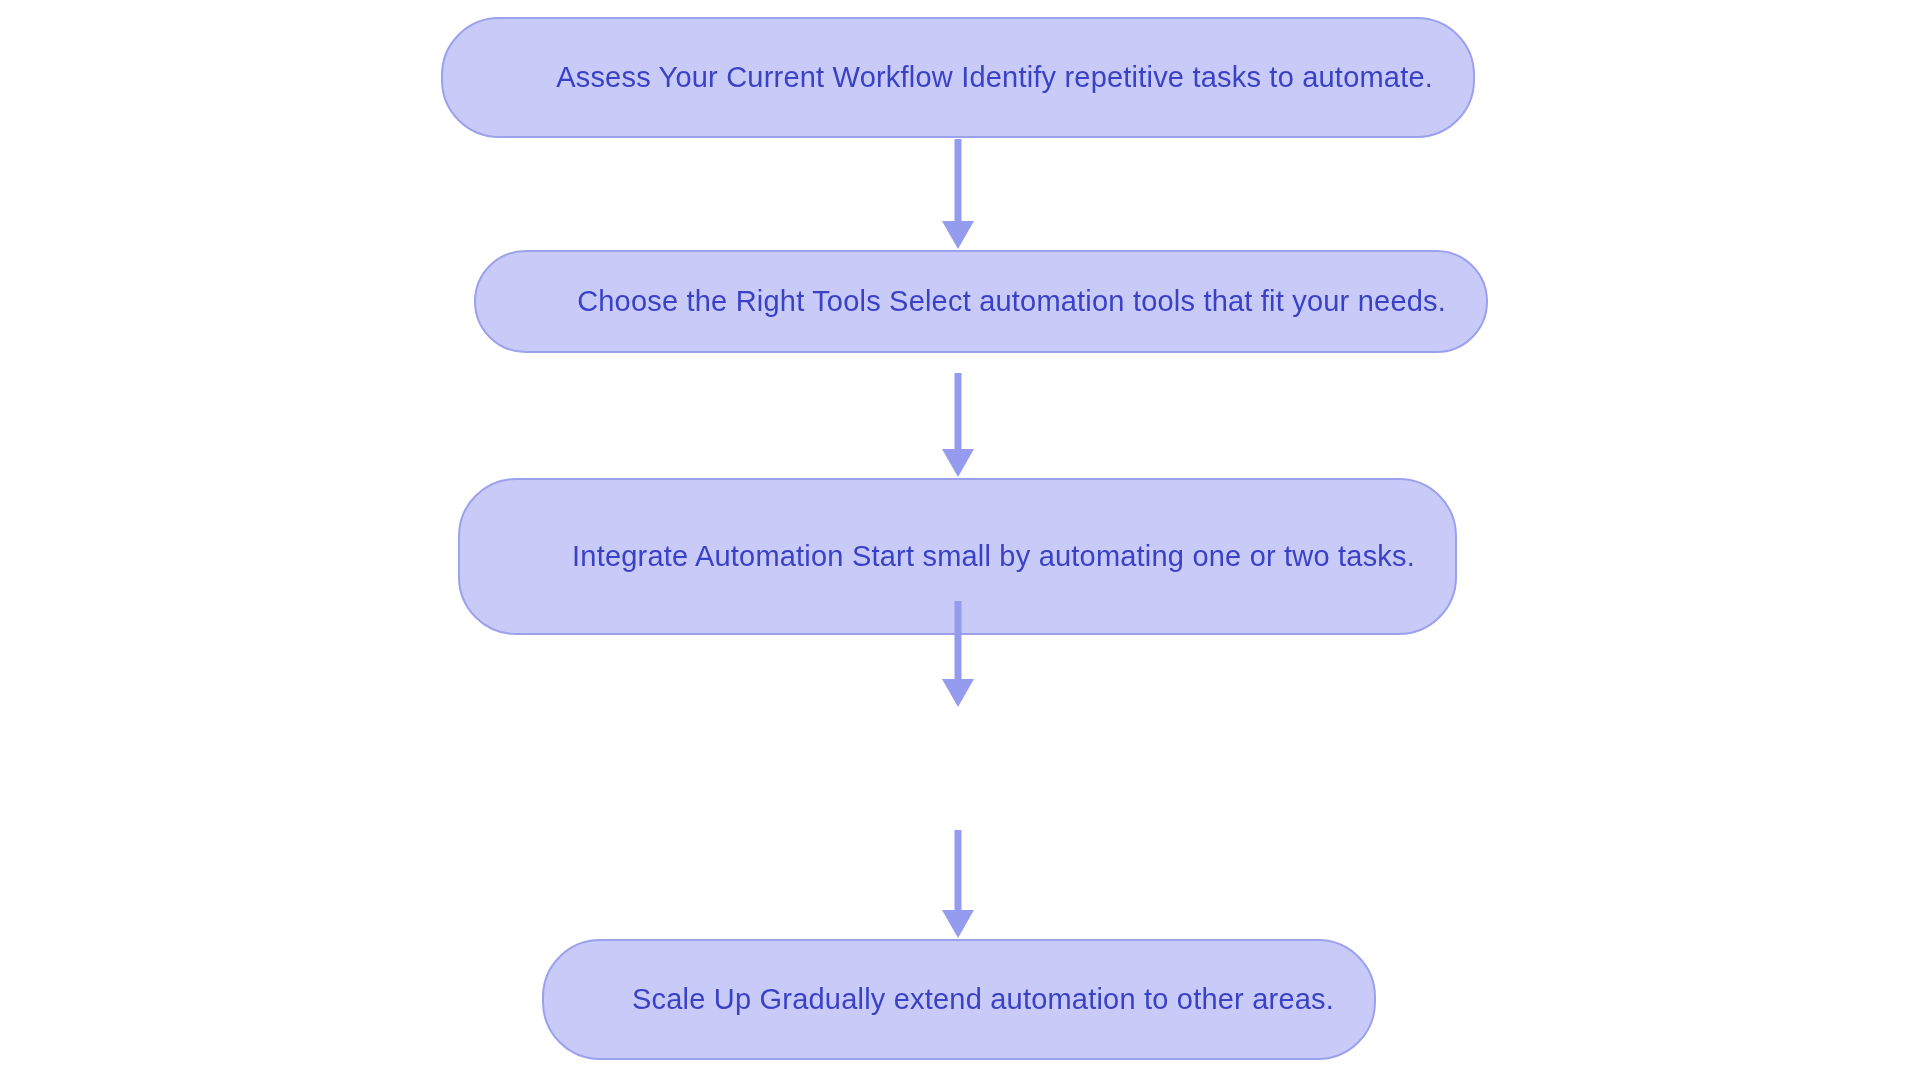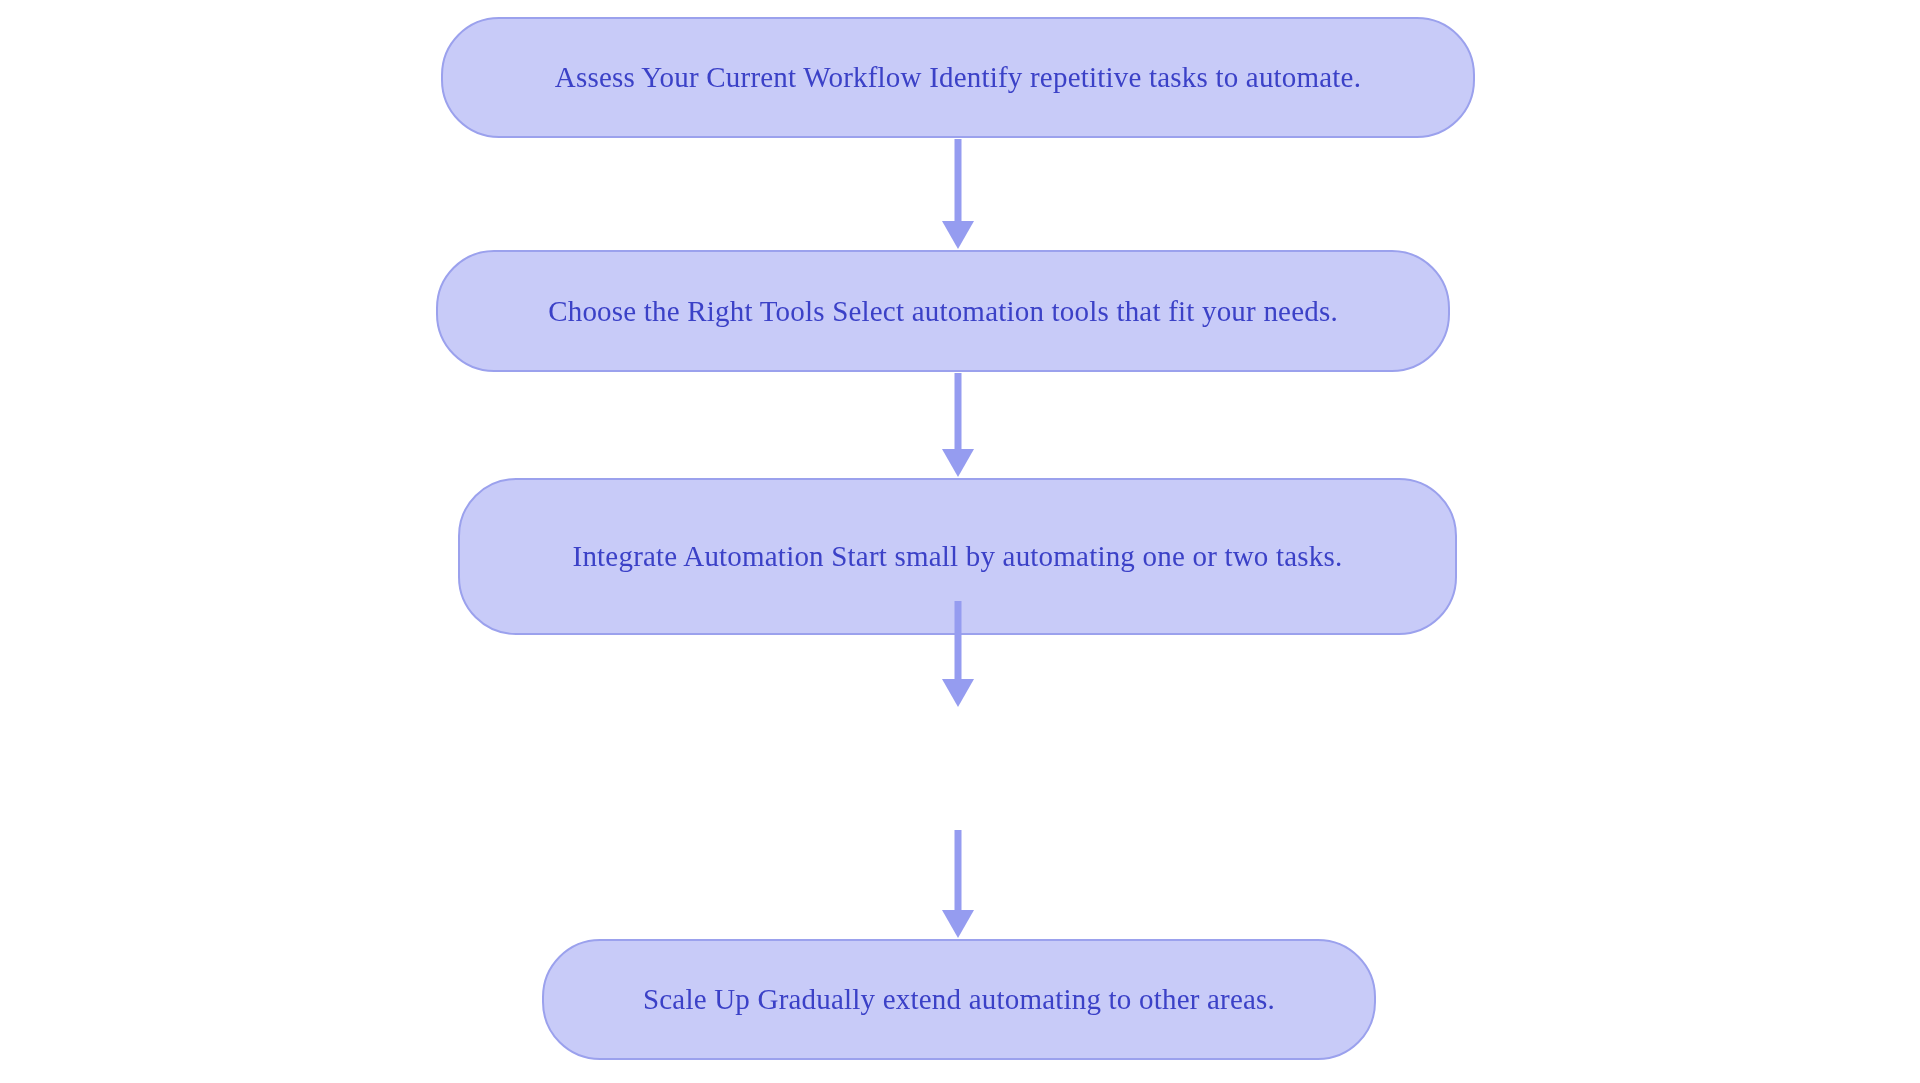--- a/index.html
+++ b/index.html
@@ -16,33 +16,32 @@
     font-family: "Liberation Sans", "DejaVu Sans", sans-serif;
   }
   .node {
     position: absolute;
     box-sizing: border-box;
     background: #c8cbf8;
     border: 2px solid #9ba1ed;
     border-radius: 58px;
     display: flex;
     align-items: center;
-    justify-content: center;
+    justify-content: flex-end;
     text-align: center;
-    font-family: Liberation Serif, serif;
   }
   .node-label {
     color: #3b41c7;
     font-size: 29px;
     line-height: 1.25;
     letter-spacing: 0.2px;
     padding: 0 40px;
   }
   .step-1 { left: 441px; top: 17px;  width: 1034px; height: 121px; }
-  .step-2 { left: 436px; top: 250px; width: 1014px; height: 122px; }
+  .step-2 { left: 474px; top: 250px; width: 1014px; height: 103px; }
   .step-3 { left: 458px; top: 478px; width: 999px;  height: 157px; }
   .step-4 { left: 427px; top: 708px; width: 1062px; height: 121px; }
   .step-5 { left: 542px; top: 939px; width: 834px;  height: 121px; }
 
   .arrow {
     position: absolute;
     left: 942px;
     width: 32px;
   }
   .arrow-1 { top: 139px; height: 110px; }
@@ -102,16 +101,16 @@
     <div class="arrow-head"></div>
   </div>
 
 
   <div class="arrow arrow-4">
     <div class="arrow-line"></div>
     <div class="arrow-head"></div>
   </div>
 
   <div class="node step-5">
-    <span class="node-label">Scale Up Gradually extend automating to other areas.</span>
+    <span class="node-label">Scale Up Gradually extend automation to other areas.</span>
   </div>
 
 </div>
 
 </body></html>

